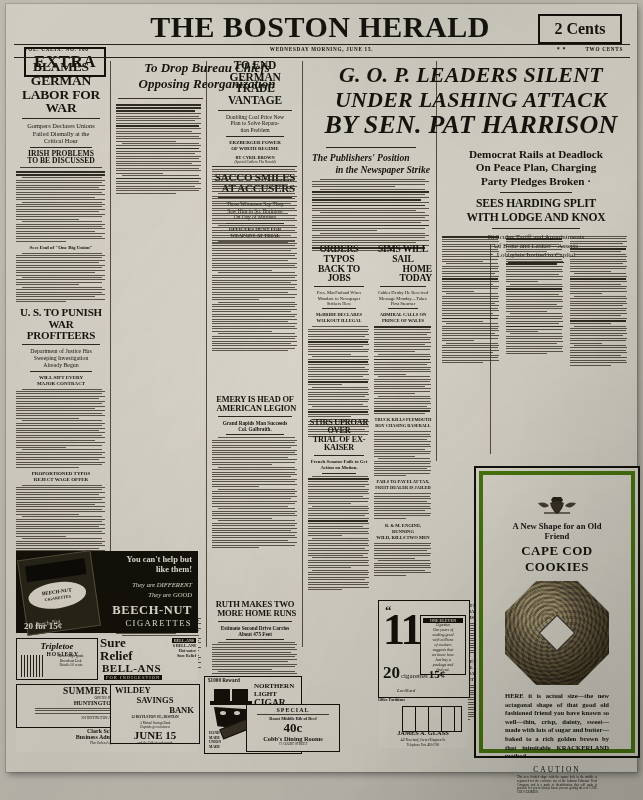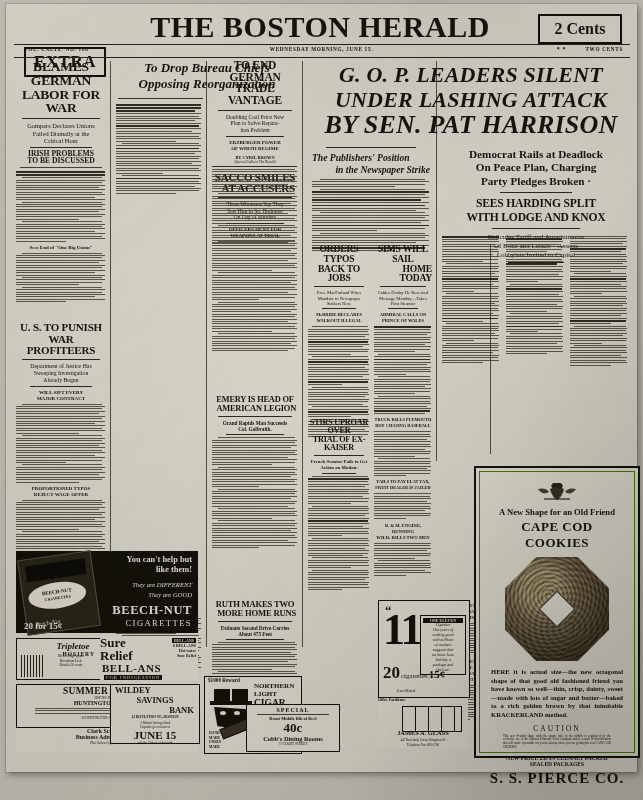--- a/index.html
+++ b/index.html
@@ -161,21 +161,21 @@
           <div class="ln s1"></div>
           <div class="ln s5"></div>
       <div class="ln ind"></div>
           <div class="ln s2"></div>
           <div class="ln s1"></div>
           <div class="ln s2"></div>
           <div class="ln s4"></div>
       <div class="ln s2"></div>
           <div class="ln s6"></div>
     </div>
-    <div class="hd hd-blk" style="font-size:11px;margin-top:20px">U. S. TO PUNISH</div>
+    <div class="hd hd-blk" style="font-size:11px;margin-top:5px">U. S. TO PUNISH</div>
     <div class="hd hd-blk" style="font-size:11px">WAR PROFITEERS</div>
     <div class="hr"></div>
     <div class="sub" style="font-size:5.8px">Department of Justice Has</div>
     <div class="sub" style="font-size:5.8px">Sweeping Investigation</div>
     <div class="sub" style="font-size:5.8px">Already Begun</div>
     <div class="hr-sh"></div>
     <div class="subhead-sm">WILL SIFT EVERY</div>
     <div class="subhead-sm" style="margin-top:-2px">MAJOR CONTRACT</div>
     <div class="body">
       <div class="ln ind"></div>
@@ -1027,21 +1027,21 @@
       <div style="font-size:8.4px;font-weight:bold;line-height:10px">You can't help but</div>
       <div style="font-size:8.4px;font-weight:bold;line-height:10px">like them!</div>
       <div class="scr" style="font-size:6.6px;margin-top:6px">They are DIFFERENT</div>
       <div class="scr" style="font-size:6.6px;margin-top:3px">They are GOOD</div>
       <div style="font-size:12.5px;font-weight:bold;letter-spacing:.6px;margin-top:5px">BEECH-NUT</div>
       <div style="font-size:8.6px;letter-spacing:1.4px">CIGARETTES</div>
     </div>
     <div style="position:absolute;left:8px;bottom:2px;font-size:9px;font-weight:bold;">20 for 15¢</div>
   </div>
 
-  <div class="ad ad-border" style="left:10px;top:634px;width:80px;height:40px;padding-left:16px;">
+  <div class="ad ad-border" style="left:10px;top:634px;width:80px;height:40px;">
     <div class="scr" style="text-align:center;font-size:9px;font-weight:bold;margin-top:2px;">Tripletoe</div>
     <div style="text-align:right;font-size:5.6px;font-weight:bold;letter-spacing:1px;padding-right:18px;">HOSIERY</div>
     <div style="position:absolute;left:4px;top:16px;width:22px;height:22px;background:
        repeating-linear-gradient(90deg,#2b261a 0 1px,transparent 1px 3px);"></div>
     <div style="position:absolute;left:30px;top:15px;font-size:3.6px;line-height:4.6px;text-align:center;width:48px">
       <div>Men's High-grade</div>
       <div>Broadcast Lisle</div>
       <div>Retails 50 cents</div>
     </div>
   </div>
@@ -1161,21 +1161,21 @@
     <div style="font-size:3.8px;font-weight:bold">Office Partitions</div>
     <div style="position:absolute;left:24px;top:8px;width:58px;height:24px;border:1.2px solid #141209;
                 background:repeating-linear-gradient(90deg,transparent 0 12px,#141209 12px 13px);"></div>
     <div style="position:absolute;left:0;bottom:12px;width:90px;text-align:center;font-size:6.4px;font-weight:bold">JAMES A. GLASS</div>
     <div style="position:absolute;left:0;bottom:6px;width:90px;text-align:center;font-size:3.2px">447 Kneeland, Corner Kingston St.</div>
     <div style="position:absolute;left:0;bottom:1px;width:90px;text-align:center;font-size:3.2px">Telephone Fort 460-5700</div>
   </div>
 
   <div class="ad" style="left:468px;top:462px;width:156px;height:282px;
        border:2.5px solid #141209;padding:3px;">
-    <div style="border:1px solid #4d7c0f;width:100%;height:100%;position:relative;box-sizing:border-box;padding:9px">
+    <div style="border:4px solid #4d7c0f;width:100%;height:100%;position:relative;box-sizing:border-box;padding:20px">
 
       <div style="text-align:center;height:22px">
         <svg width="46" height="22" viewBox="0 0 46 22">
           <path d="M19 2 h8 l2 3 -2 3 h-8 l-2 -3 z" fill="#2a2519"></path>
           <path d="M16 8 q7 -4 14 0 q-2 8 -7 11 q-5 -3 -7 -11 z" fill="#3a3327"></path>
           <path d="M4 8 q8 -2 11 3 q-6 4 -11 -3z" fill="#4a4234"></path>
           <path d="M42 8 q-8 -2 -11 3 q6 4 11 -3z" fill="#4a4234"></path>
           <path d="M10 18 h26" stroke="#2a2519" stroke-width="1.2" fill="none"></path>
         </svg>
       </div>

